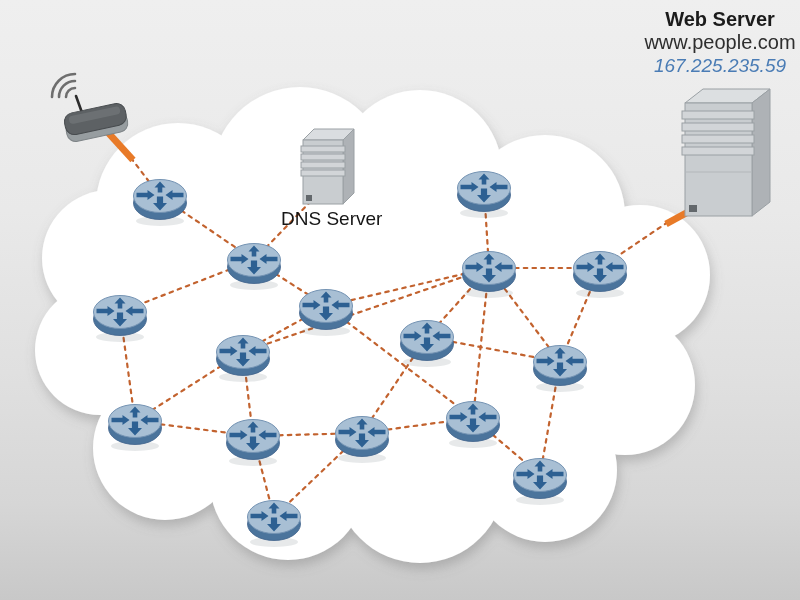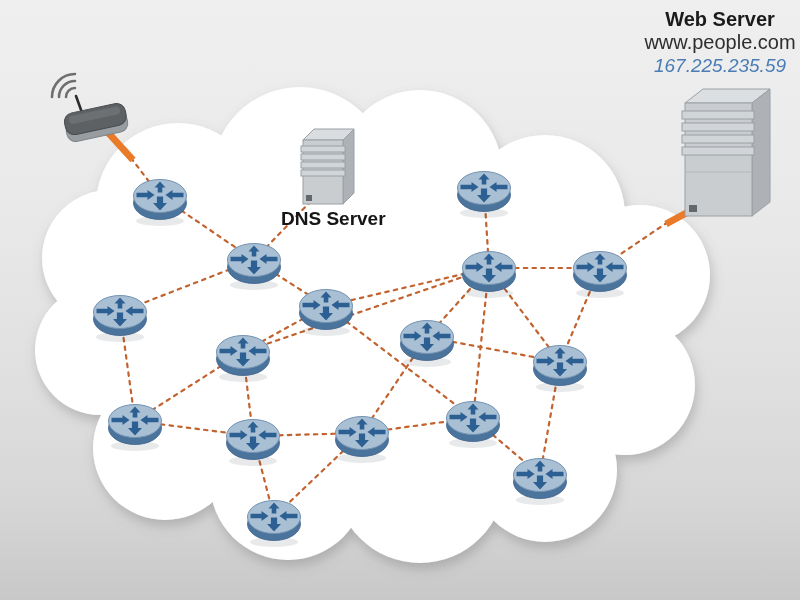--- a/index.html
+++ b/index.html
@@ -11,21 +11,21 @@
   }
   #stage{position:absolute;left:0;top:0;width:669px;height:600px;}
   svg{display:block;}
   .dashed-link{fill:none;stroke-width:2.2;stroke-dasharray:3.5 5.2;stroke-linecap:round;}
   .solid-cable{fill:none;stroke-width:7;stroke-linecap:butt;}
   .label{position:absolute;white-space:nowrap;}
   .ws-block{left:618px;top:8px;width:204px;text-align:center;line-height:23px;}
   .ws-title{font-size:20px;font-weight:bold;color:#1b1b1b;}
   .ws-domain{font-size:20px;color:#2e2e2e;}
   .ws-ip{font-size:19px;font-style:italic;color:#4a7cb5;}
-  .dns-label{left:281px;top:208px;font-size:19px;font-weight:700;color:#161616;}
+  .dns-label{left:281px;top:208px;font-size:19px;font-weight:400;color:#161616;}
 </style>
 </head>
 <body>
 
 <div id="stage">
 <svg id="scene" width="800" height="600" viewBox="0 0 800 600">
   <defs>
     <filter id="cloudShadow" x="-10%" y="-10%" width="120%" height="125%">
       <feDropShadow dx="2" dy="6" stdDeviation="6" flood-color="#707070" flood-opacity="0.35"></feDropShadow>
     </filter>

